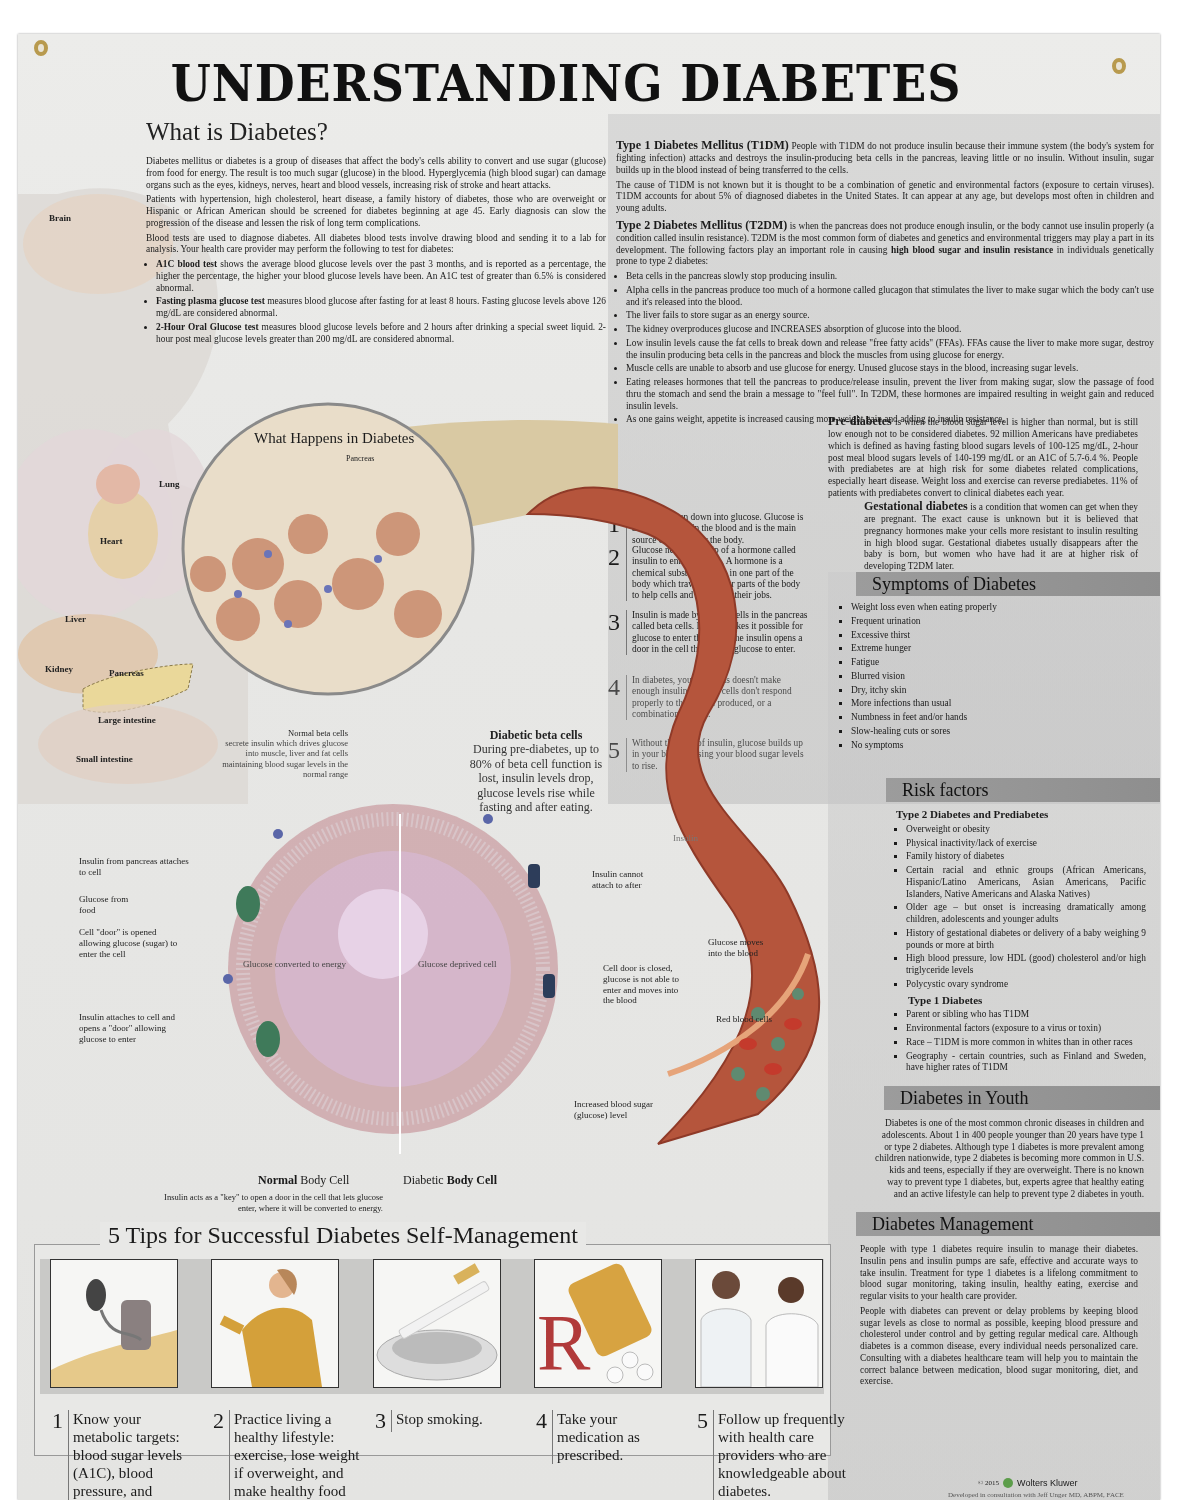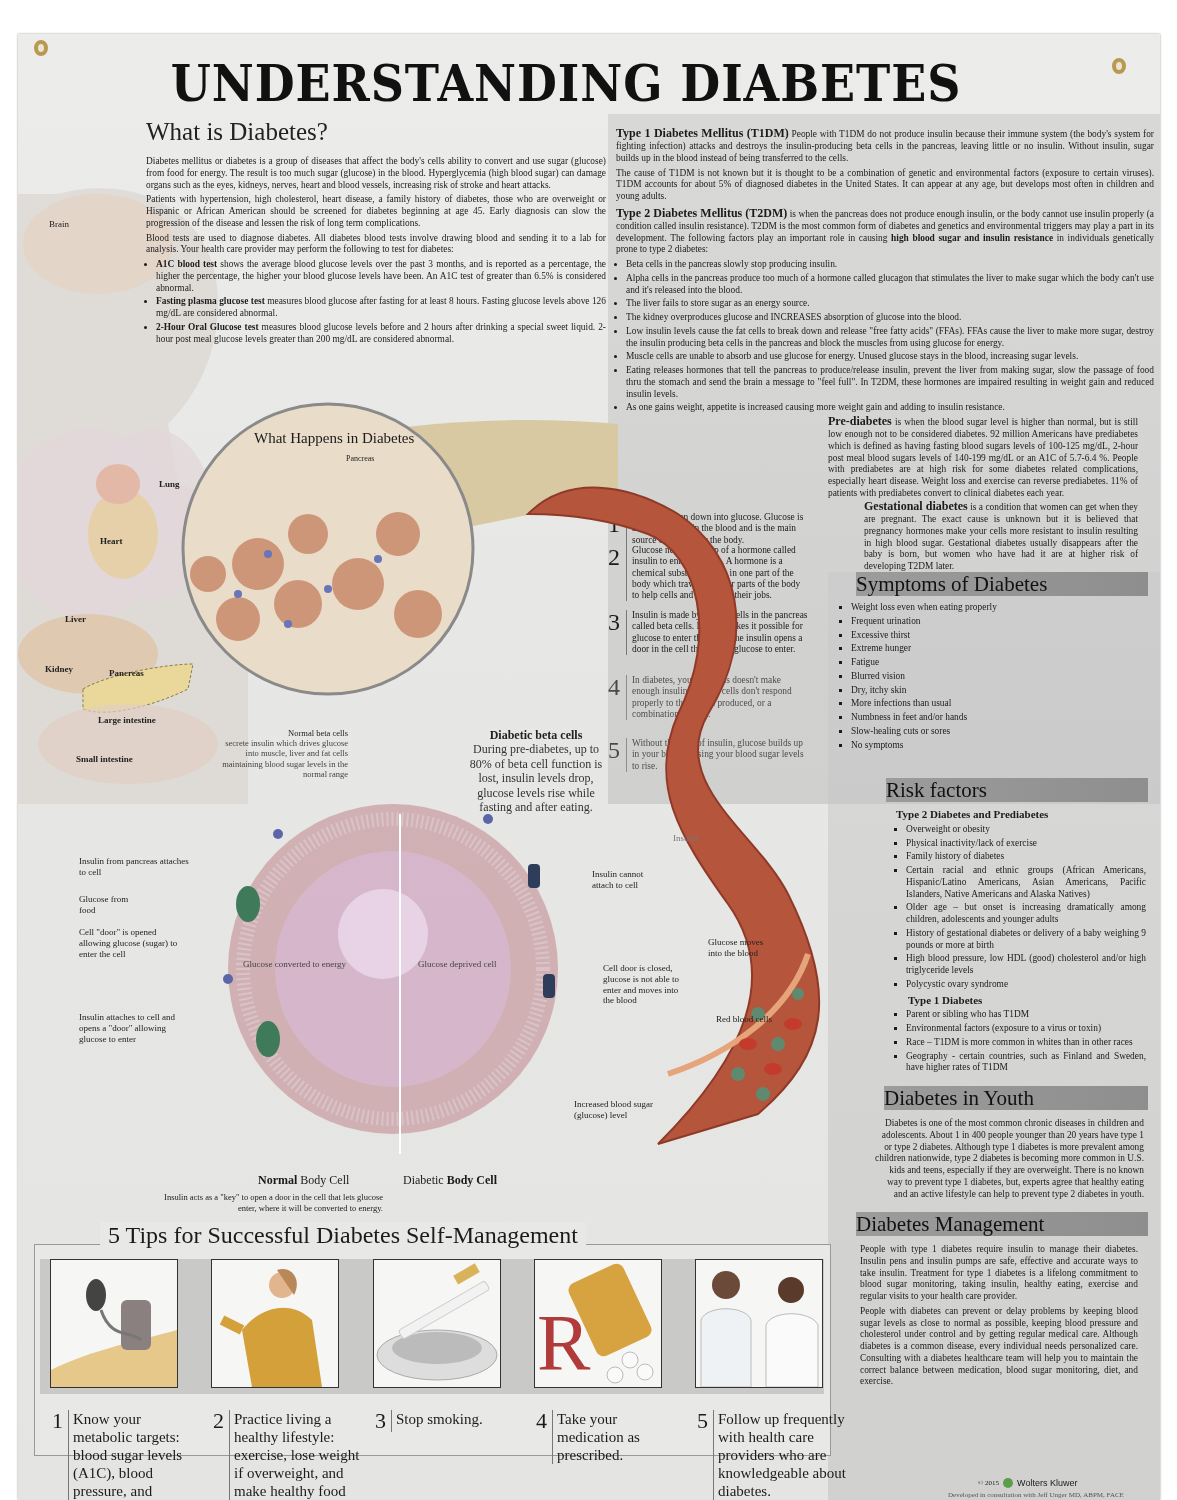--- a/index.html
+++ b/index.html
@@ -7,21 +7,21 @@
   .poster{position:absolute;left:18px;top:34px;width:1142px;height:1466px;background:linear-gradient(180deg,#ececea 0%,#e7e7e5 40%,#e4e4e2 100%);box-shadow:0 0 2px #999;overflow:hidden;}
   .grommet{position:absolute;width:14px;height:16px;border-radius:50%;border:4px solid #b89a4e;background:#e9e4d6;box-sizing:border-box;}
   .abs{position:absolute;}
   .title{left:108px;top:20px;width:880px;text-align:center;font-size:50px;font-weight:900;letter-spacing:1px;font-family:"DejaVu Serif",serif;color:#111;transform:scaleX(0.92);}
   h2{margin:0;font-weight:normal;}
   .h-big{font-size:25px;color:#222;}
   .small{font-size:9.4px;line-height:1.25;text-align:justify;}
   .small p{margin:0 0 3px 0;}
   ul{margin:0;padding-left:10px;}
   li{margin:0 0 2px 0;}
-  .band{background:linear-gradient(90deg,#9c9c9c,#8e8e8e);height:24px;font-size:21px;color:#111;padding-left:0;line-height:24px;}
+  .band{background:linear-gradient(90deg,#9c9c9c,#8e8e8e);height:24px;font-size:18px;color:#111;padding-left:16px;line-height:24px;}
   .gray-panel{background:linear-gradient(180deg,#c9c9c9,#bdbdbd);}
   .label{font-size:9px;color:#222;position:absolute;line-height:1.2;}
   .step{position:absolute;left:590px;width:200px;display:flex;gap:6px;}
   .step .n{font-size:24px;width:16px;line-height:24px;}
   .step .t{font-size:9.4px;line-height:1.2;border-left:1px solid #777;padding-left:5px;}
   .tipbox{border:1px solid #999;background:#e8e8e6;}
   .tipimg{position:absolute;width:126px;height:127px;border:1px solid #333;background:#f6f6f4;overflow:hidden;}
   .tiptxt{position:absolute;display:flex;gap:5px;width:150px;}
   .tiptxt .n{font-size:22px;line-height:22px;}
   .tiptxt .t{font-size:15px;line-height:1.2;border-left:1px solid #777;padding-left:4px;}
@@ -41,21 +41,21 @@
     <path d="M40,10 C110,-10 200,20 200,120 C200,180 170,220 150,240 L160,300 C230,320 240,380 230,450 L230,620 L0,620 L0,10 Z" fill="#dad6d2" opacity="0.7"></path>
     <ellipse cx="80" cy="60" rx="75" ry="50" fill="#e3d3c4" opacity="0.8"></ellipse>
     <ellipse cx="70" cy="340" rx="85" ry="95" fill="#e2d7da" opacity="0.8"></ellipse>
     <ellipse cx="135" cy="330" rx="60" ry="85" fill="#e2d7da" opacity="0.8"></ellipse>
     <ellipse cx="105" cy="350" rx="35" ry="45" fill="#e6cfa3" opacity="0.9"></ellipse>
     <ellipse cx="100" cy="300" rx="22" ry="20" fill="#e3b8a6"></ellipse>
     <ellipse cx="70" cy="470" rx="70" ry="40" fill="#e0c4a8" opacity="0.8"></ellipse>
     <path d="M65,505 C90,490 150,480 175,480 L170,505 C140,520 90,535 65,525 Z" fill="#ead89a" stroke="#8a7a4a" stroke-dasharray="3,2"></path>
     <ellipse cx="110" cy="560" rx="90" ry="40" fill="#e1cfc2" opacity="0.7"></ellipse>
   </svg>
-  <div class="label" style="left:31px;top:185px;font-weight:normal;">Brain</div>
+  <div class="label" style="left:31px;top:179px;font-weight:bold;">Brain</div>
   <div class="label" style="left:141px;top:445px;font-weight:bold;">Lung</div>
   <div class="label" style="left:82px;top:502px;font-weight:bold;">Heart</div>
   <div class="label" style="left:47px;top:580px;font-weight:bold;">Liver</div>
   <div class="label" style="left:27px;top:630px;font-weight:bold;">Kidney</div>
   <div class="label" style="left:91px;top:634px;font-weight:bold;">Pancreas</div>
   <div class="label" style="left:80px;top:681px;font-weight:bold;">Large intestine</div>
   <div class="label" style="left:58px;top:720px;font-weight:bold;">Small intestine</div>
 
   <div class="abs" style="left:128px;top:84px;width:460px;">
     <h2 class="h-big">What is Diabetes?</h2>
@@ -66,21 +66,21 @@
       <ul>
         <li><b>A1C blood test</b><span> shows the average blood glucose levels over the past 3 months, and is reported as a percentage, the higher the percentage, the higher your blood glucose levels have been. An A1C test of greater than 6.5% is considered abnormal.</span></li>
         <li><b>Fasting plasma glucose test</b><span> measures blood glucose after fasting for at least 8 hours. Fasting glucose levels above 126 mg/dL are considered abnormal.</span></li>
         <li><b>2-Hour Oral Glucose test</b><span> measures blood glucose levels before and 2 hours after drinking a special sweet liquid. 2-hour post meal glucose levels greater than 200 mg/dL are considered abnormal.</span></li>
       </ul>
     </div>
   </div>
 
   <div class="abs gray-panel" style="left:590px;top:80px;width:552px;height:690px;opacity:0.55;"></div>
   <div class="abs" style="left:598px;top:84px;width:538px;">
-    <div class="small" style="margin-top:8px;">
+    <div class="small" style="margin-top:20px;">
       <p><b style="font-size:12px;">Type 1 Diabetes Mellitus (T1DM)</b><span> People with T1DM do not produce insulin because their immune system (the body's system for fighting infection) attacks and destroys the insulin-producing beta cells in the pancreas, leaving little or no insulin. Without insulin, sugar builds up in the blood instead of being transferred to the cells.</span></p>
       <p>The cause of T1DM is not known but it is thought to be a combination of genetic and environmental factors (exposure to certain viruses). T1DM accounts for about 5% of diagnosed diabetes in the United States. It can appear at any age, but develops most often in children and young adults.</p>
       <p><b style="font-size:12px;">Type 2 Diabetes Mellitus (T2DM)</b><span> is when the pancreas does not produce enough insulin, or the body cannot use insulin properly (a condition called insulin resistance). T2DM is the most common form of diabetes and genetics and environmental triggers may play a part in its development. The following factors play an important role in causing </span><b>high blood sugar and insulin resistance</b><span> in individuals genetically prone to type 2 diabetes:</span></p>
       <ul>
         <li>Beta cells in the pancreas slowly stop producing insulin.</li>
         <li>Alpha cells in the pancreas produce too much of a hormone called glucagon that stimulates the liver to make sugar which the body can't use and it's released into the blood.</li>
         <li>The liver fails to store sugar as an energy source.</li>
         <li>The kidney overproduces glucose and INCREASES absorption of glucose into the blood.</li>
         <li>Low insulin levels cause the fat cells to break down and release "free fatty acids" (FFAs). FFAs cause the liver to make more sugar, destroy the insulin producing beta cells in the pancreas and block the muscles from using glucose for energy.</li>
         <li>Muscle cells are unable to absorb and use glucose for energy. Unused glucose stays in the blood, increasing sugar levels.</li>
@@ -180,21 +180,21 @@
         <circle cx="300" cy="45" r="5"></circle>
       </g>
   </svg>
   <div class="label" style="left:61px;top:822px;width:110px;">Insulin from pancreas attaches to cell</div>
   <div class="label" style="left:61px;top:860px;width:60px;">Glucose from food</div>
   <div class="label" style="left:61px;top:893px;width:110px;">Cell "door" is opened allowing glucose (sugar) to enter the cell</div>
   <div class="label" style="left:61px;top:978px;width:110px;">Insulin attaches to cell and opens a "door" allowing glucose to enter</div>
   <div class="label" style="left:225px;top:925px;color:#444;">Glucose converted to energy</div>
   <div class="label" style="left:400px;top:925px;color:#444;">Glucose deprived cell</div>
   <div class="label" style="left:655px;top:799px;color:#777;">Insulin</div>
-  <div class="label" style="left:574px;top:835px;width:70px;">Insulin cannot attach to cell</div>
+  <div class="label" style="left:574px;top:835px;width:70px;">Insulin cannot attach to after</div>
   <div class="label" style="left:585px;top:929px;width:80px;">Cell door is closed, glucose is not able to enter and moves into the blood</div>
   <div class="label" style="left:690px;top:903px;width:70px;">Glucose moves into the blood</div>
   <div class="label" style="left:698px;top:980px;">Red blood cells</div>
   <div class="label" style="left:556px;top:1065px;width:90px;">Increased blood sugar (glucose) level</div>
 
   <div class="abs" style="left:240px;top:1139px;font-size:12px;"><b>Normal</b><span> Body Cell</span></div>
   <div class="abs" style="left:140px;top:1158px;width:225px;font-size:8.5px;line-height:1.25;text-align:right;">Insulin acts as a "key" to open a door in the cell that lets glucose enter, where it will be converted to energy.</div>
   <div class="abs" style="left:385px;top:1139px;font-size:12px;"><span>Diabetic</span><b> Body Cell</b></div>
 
   <div class="abs gray-panel" style="left:810px;top:538px;width:332px;height:930px;opacity:0.5;"></div>

